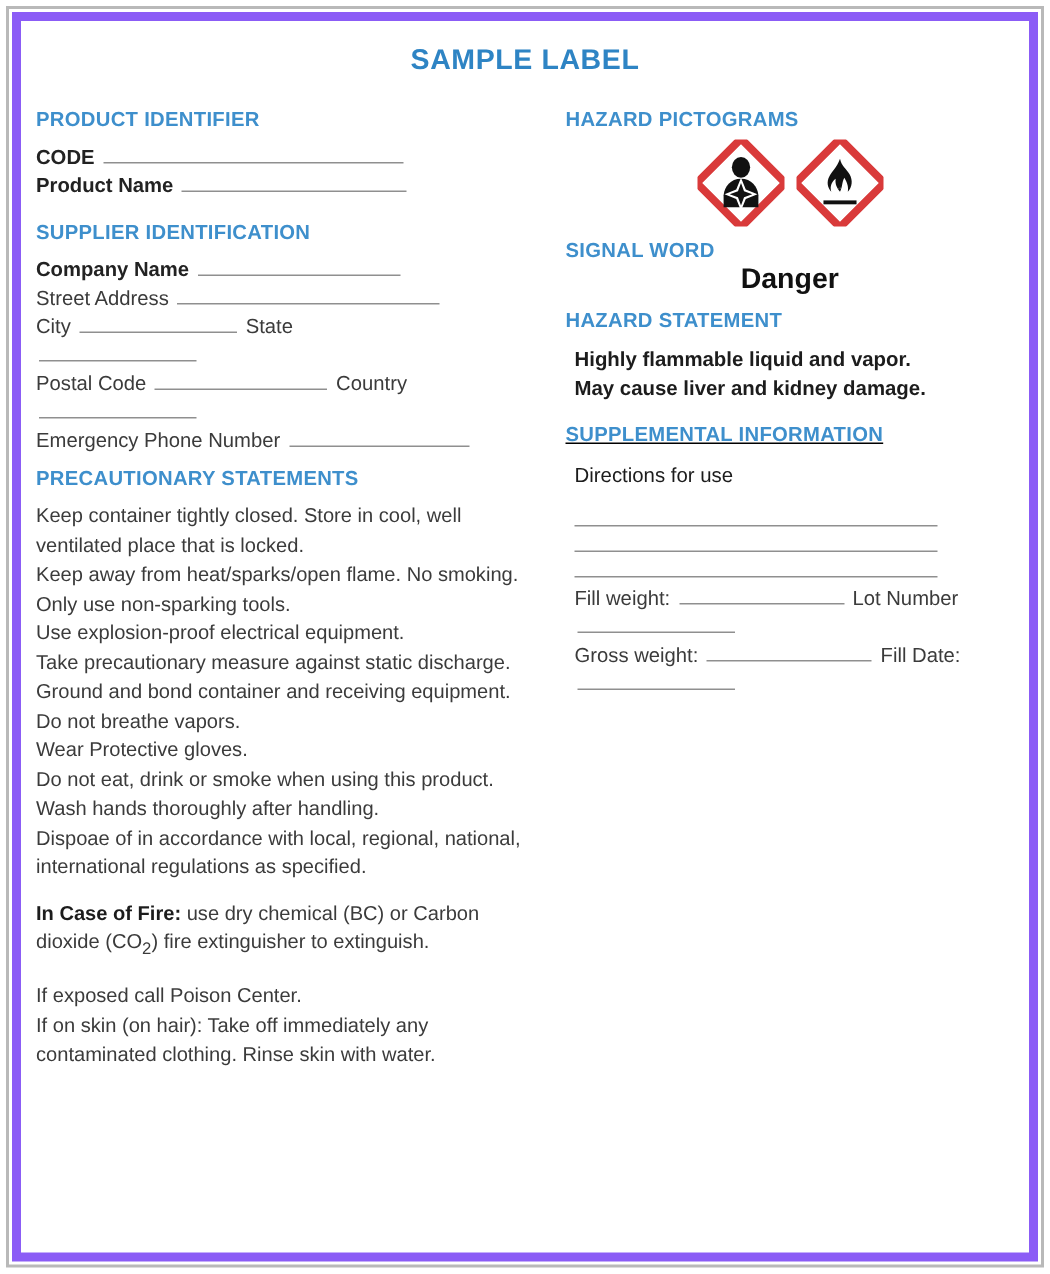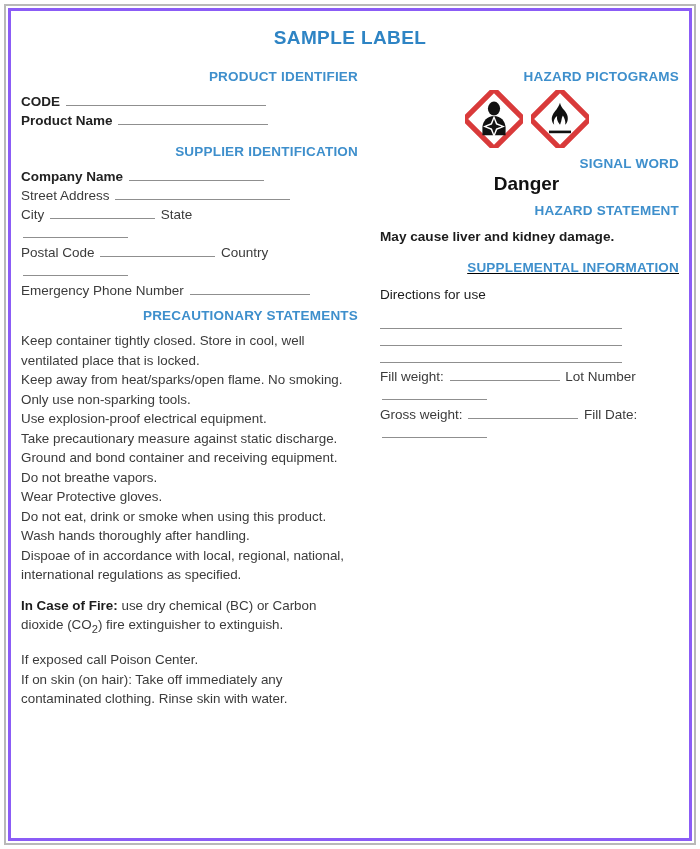--- a/index.html
+++ b/index.html
@@ -29,21 +29,21 @@
     width: 100%;
     height: 100%;
     border: 2px solid #b9b9b9;
     background: #ffffff;
     padding: 2px;
   }
   .frame-inner {
     box-sizing: border-box;
     width: 100%;
     height: 100%;
-    border: 3px solid #8b5cf6;
+    border: 6px solid #8b5cf6;
     background: #ffffff;
     position: relative;
   }
 
   .sheet {
     position: absolute;
     inset: 0;
     padding: 6px 10px 6px 10px;
     box-sizing: border-box;
   }
@@ -56,21 +56,21 @@
     font-size: 19px;
     letter-spacing: 0.4px;
     margin: 10px 0 0 0;
     font-family: "Liberation Sans", sans-serif;
   }
 
   .section-heading {
     color: #3e8fcc;
     font-weight: bold;
     font-size: 13.5px;
-    text-align: right;
+    text-align: left;
     letter-spacing: 0.2px;
     margin: 0;
     font-family: "Liberation Sans", sans-serif;
   }
 
   
   .columns {
     display: flex;
     margin-top: 20px;
   }
@@ -324,20 +324,21 @@
         </div>
 
         <div class="heading-gap-sm"></div>
         <div class="section-heading">SIGNAL WORD</div>
         <div class="signal-word">Danger</div>
 
         <div class="heading-gap-sm"></div>
         <div class="section-heading">HAZARD STATEMENT</div>
 
         <div class="hazard-statement">
+          <div>Highly flammable liquid and vapor.</div>
           <div>May cause liver and kidney damage.</div>
         </div>
 
         <div class="supp-heading-wrap">
           <div class="section-heading">SUPPLEMENTAL INFORMATION</div>
         </div>
 
         <div class="directions-title">Directions for use</div>
 
         <div class="blank-lines">

